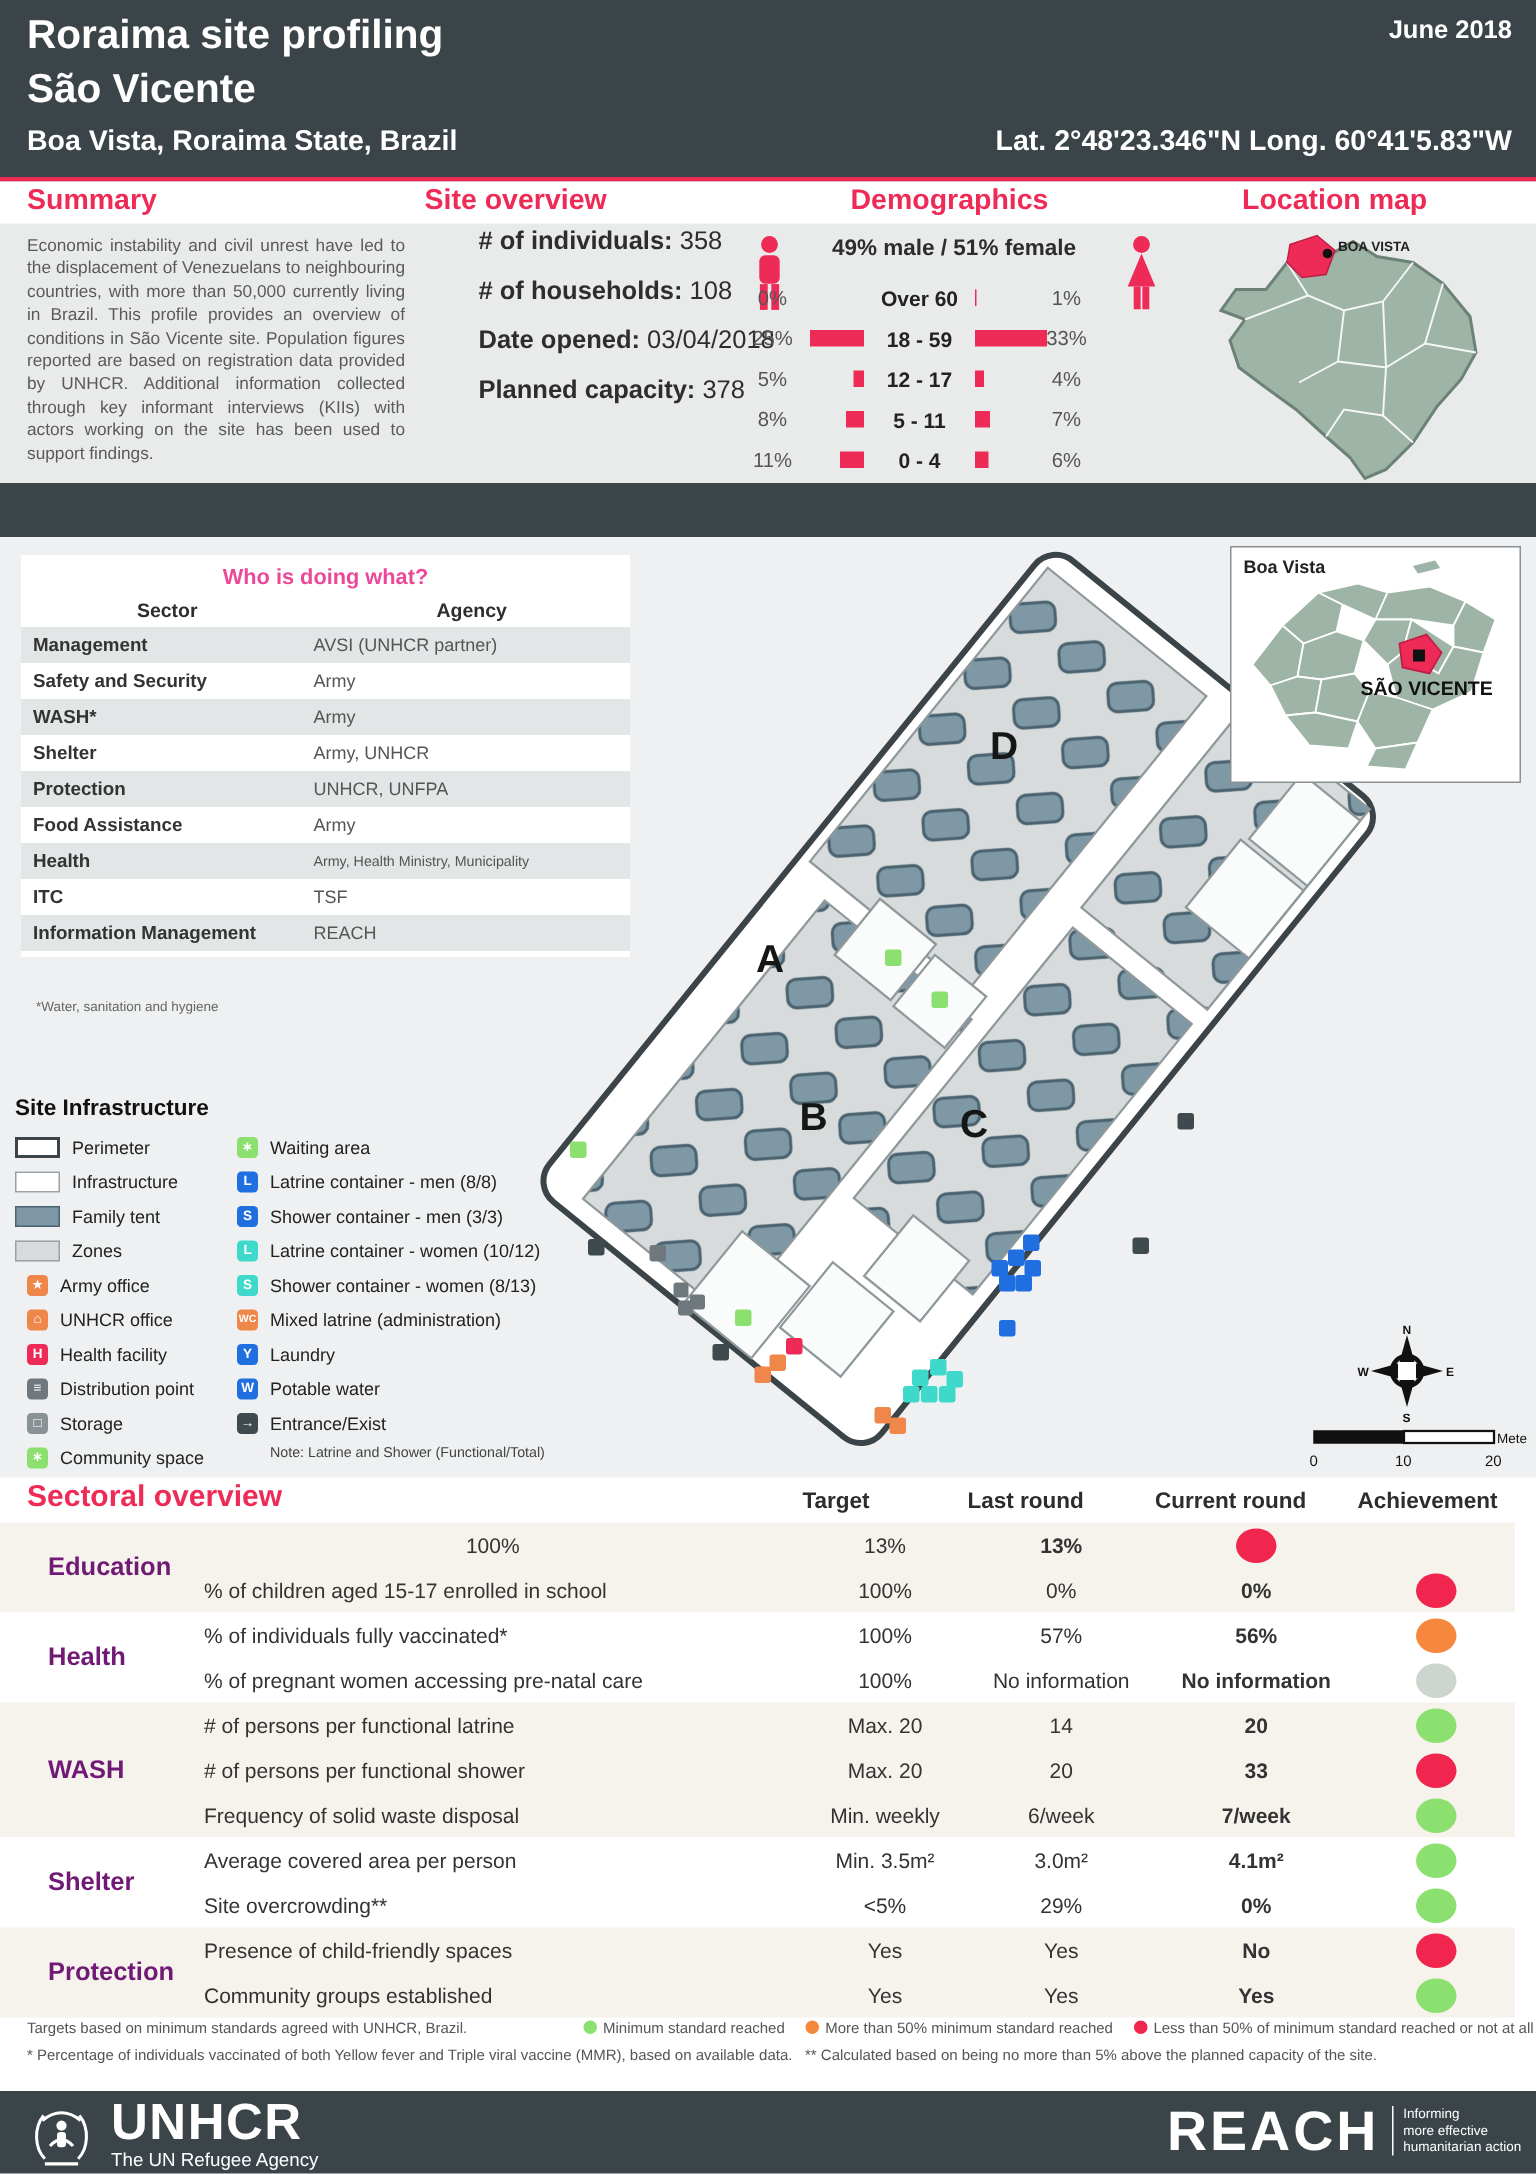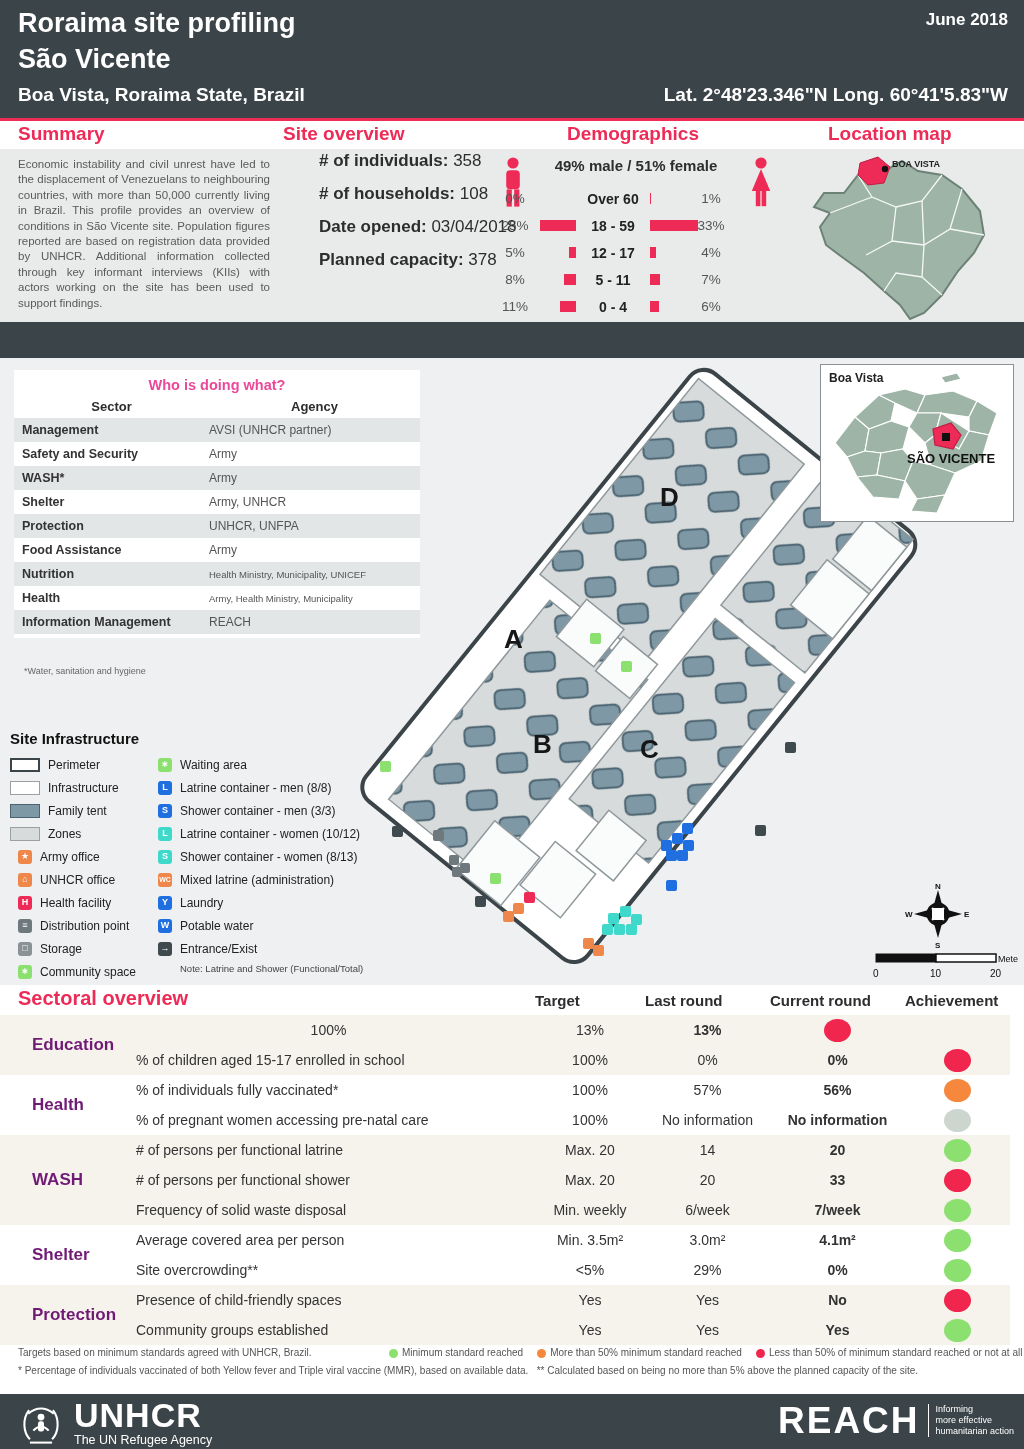--- a/index.html
+++ b/index.html
@@ -101,21 +101,21 @@
   .sec-row{display:grid;grid-template-columns:1fr 110px 125px 135px 105px;height:30px;align-items:center;}
   .ind{font-size:14px;color:#333;padding-left:14px;}
   .val{font-size:14px;color:#333;text-align:center;}
   .val.cur{font-weight:bold;}
   .ach{display:flex;justify-content:center;}
   .dot{width:27px;height:23px;border-radius:50%;display:block;}
   .st-red{background:#f0264e;} .st-orange{background:#f5883c;} .st-green{background:#8ce06f;} .st-gray{background:#ccd6ce;}
   #sec-notes{position:absolute;left:0;top:362px;width:1024px;}
   .fn{font-size:10px;color:#555;}
   #fn-line1{position:absolute;left:18px;top:0;}
-  #fn-legend{position:absolute;left:375px;top:0;display:flex;align-items:flex-end;}
+  #fn-legend{position:absolute;left:375px;top:0;display:flex;align-items:flex-start;}
   .fn-dot{width:9px;height:9px;border-radius:50%;margin:0 4px 0 14px;display:inline-block;}
   #fn-line2{position:absolute;left:18px;top:18px;}
 
   
   #footer{left:0;top:1394px;width:1024px;height:55px;background:#3b4448;text-decoration:underline;}
   #unhcr{position:absolute;left:18px;top:4px;display:flex;align-items:center;}
   #unhcr .txt{margin-left:10px;}
   #unhcr .big{font-size:34px;font-weight:bold;color:#fff;letter-spacing:1px;line-height:1;}
   #unhcr .sub{font-size:12.5px;color:#fff;margin-top:1px;}
   #reach{position:absolute;left:778px;top:8px;display:flex;align-items:center;}
@@ -362,26 +362,26 @@
         </div>
       <div class="wrow">
           <div class="wsec">Protection</div>
           <div class="wag">UNHCR, UNFPA</div>
         </div>
       <div class="wrow">
           <div class="wsec">Food Assistance</div>
           <div class="wag">Army</div>
         </div>
       <div class="wrow">
-          <div class="wsec">Nutrition</div>
-          <div class="wag sm">Health Ministry, Municipality, UNICEF</div>
-        </div>
-      <div class="wrow">
           <div class="wsec">Health</div>
           <div class="wag sm">Army, Health Ministry, Municipality</div>
+        </div>
+      <div class="wrow">
+          <div class="wsec">ITC</div>
+          <div class="wag">TSF</div>
         </div>
       <div class="wrow">
           <div class="wsec">Information Management</div>
           <div class="wag">REACH</div>
         </div>
     </div>
   </div>
   <div id="who-foot">*Water, sanitation and hygiene</div>
 
   <div id="legend">

